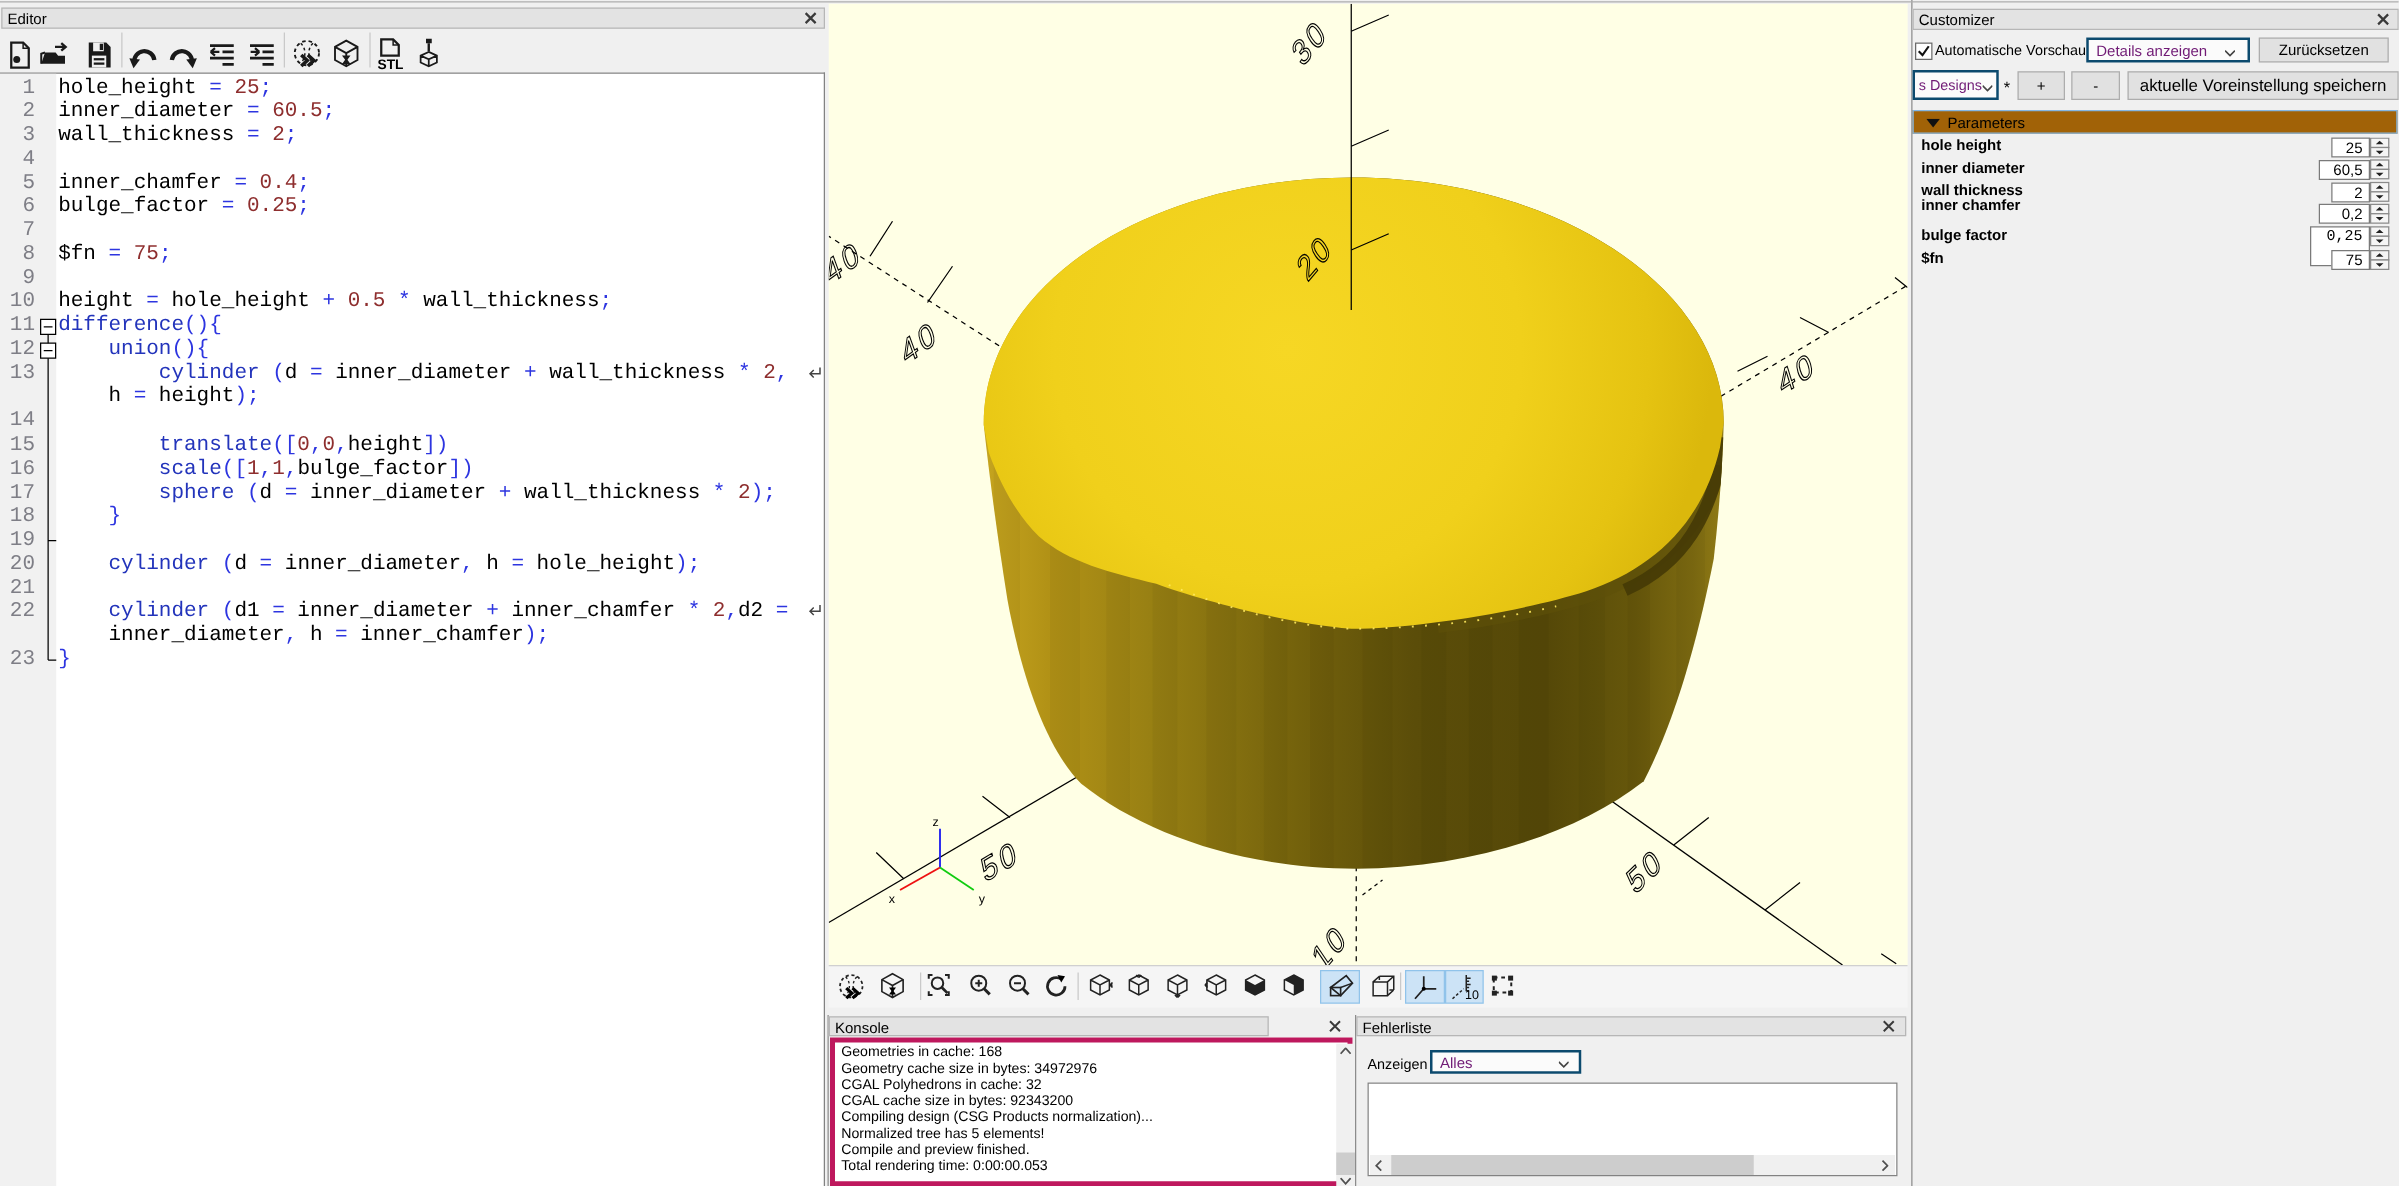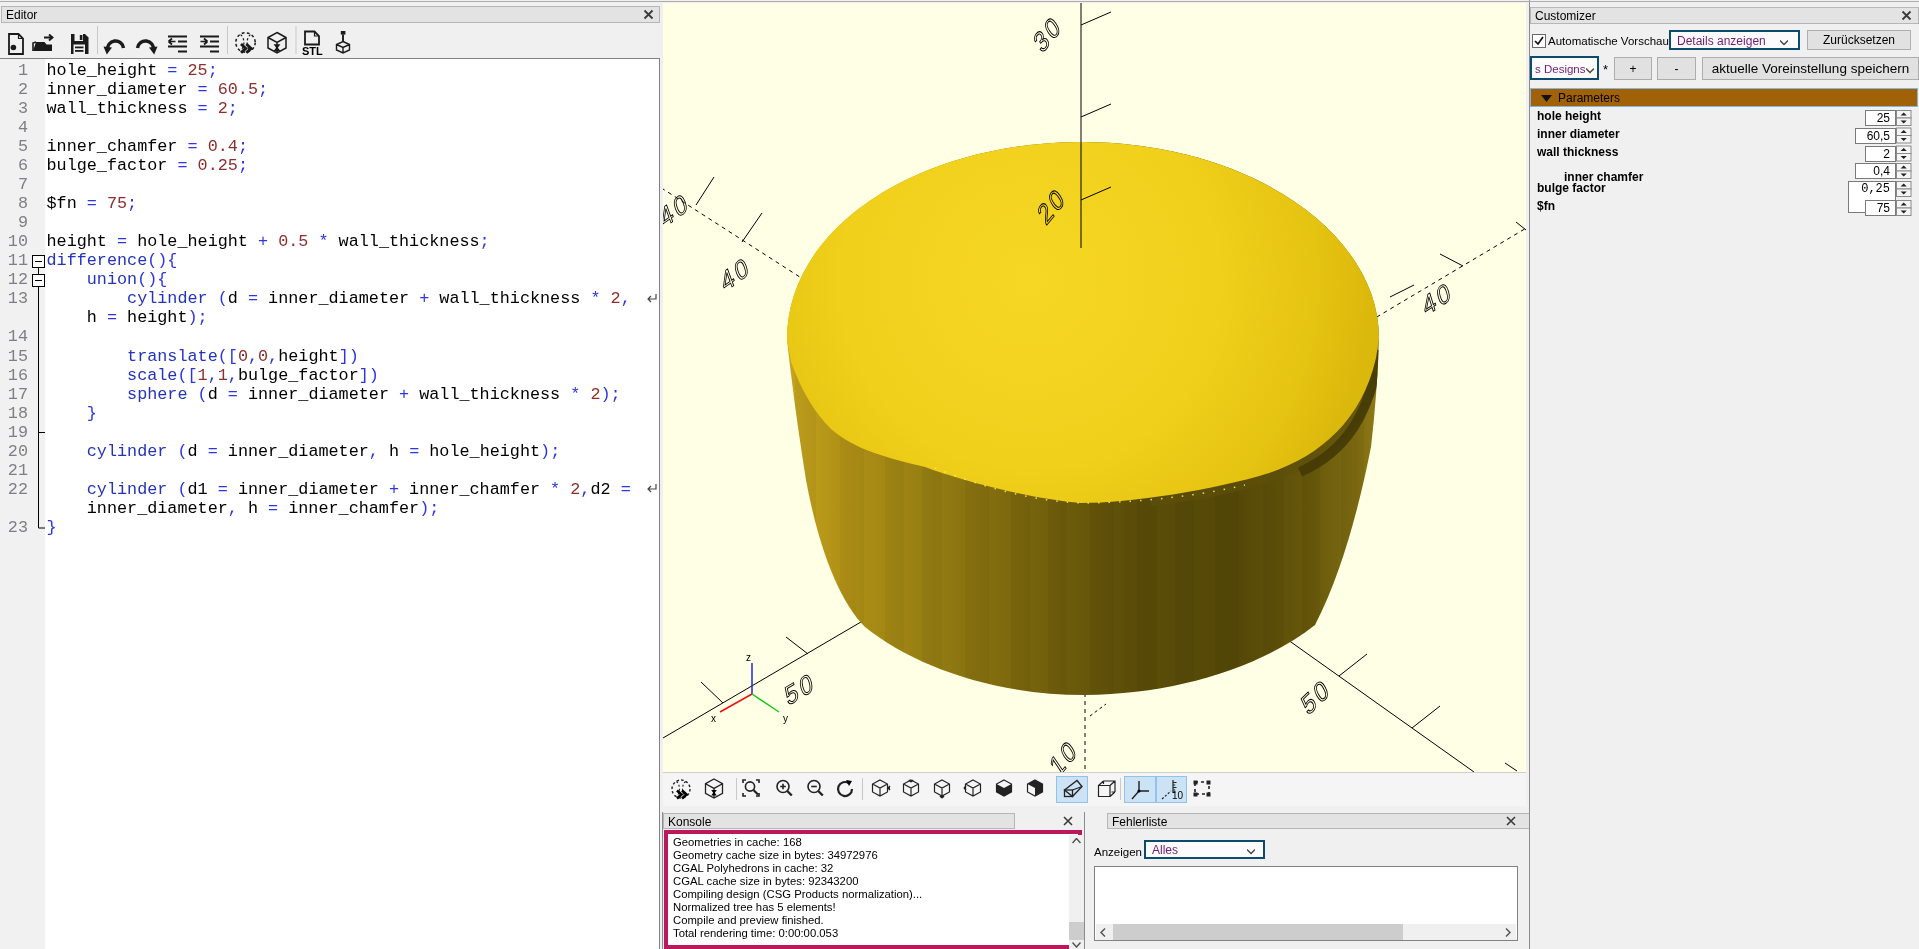--- a/index.html
+++ b/index.html
@@ -26,21 +26,21 @@
   #viewport{left:663px;top:3px;width:863px;height:769px;background:#ffffe5;}
   
   #vtoolbar{left:663px;top:772px;width:863px;height:34px;background:#f5f5f5;border-top:1px solid #d0d0d0;box-sizing:border-box;}
   
   #konsole{left:662px;top:812px;width:421px;height:137px;background:#f0f0f0;border-left:1px solid #8c8c8c;box-sizing:border-box;}
   #ko-title{left:663px;top:813px;width:352px;height:16px;padding-left:20px;}
   #ko-body{left:664px;top:830px;width:418px;height:119px;background:#ffffff;border:4px solid #be185d;box-sizing:border-box;}
   #ko-text{position:absolute;left:5px;top:2px;font-size:11.3px;line-height:13px;color:#000;white-space:pre;}
   
   #fehler{left:1084px;top:812px;width:442px;height:137px;background:#f0f0f0;border-left:1px solid #8c8c8c;box-sizing:border-box;}
-  #fe-title{left:1085px;top:813px;width:440px;height:16px;margin-left:22px;}
+  #fe-title{left:1085px;top:813px;width:440px;height:16px;}
   
   #customizer{left:1529px;top:0px;width:390px;height:949px;background:#f0f0f0;border-left:1px solid #8c8c8c;box-sizing:border-box;}
   #cu-title{left:1530px;top:7px;width:389px;height:17px;}
   .btn{position:absolute;background:#e1e1e1;border:1px solid #adadad;box-sizing:border-box;
        font-size:12px;text-align:center;color:#000;}
   .combo{position:absolute;background:#fbfbfb;border:2px solid #0c4a6e;box-sizing:border-box;
          font-size:12px;color:#701a75;}
   .chev{position:absolute;width:8px;height:8px;}
   .spinval{position:absolute;background:#fff;border:1px solid #7a7a7a;box-sizing:border-box;
            font-size:12px;text-align:right;}
@@ -495,28 +495,28 @@
 <div class="abs" style="left:1530px;top:88px;width:388px;height:19px;background:#a16207;border:1px solid #84b6e2;box-sizing:border-box;">
   <svg class="abs" style="left:10px;top:6px" width="12" height="8">
       <path d="M0,0 h11 l-5.5,7 z" fill="#111"></path>
     </svg>
   <span class="abs" style="left:27px;top:2px;font-size:12px;">Parameters</span>
 </div>
 
 <div class="plabel" style="top:109px;">hole height</div>
 <div class="plabel" style="top:127px;">inner diameter</div>
 <div class="plabel" style="top:145px;">wall thickness</div>
-<div class="plabel" style="top:170px;margin-left:27px;">inner chamfer</div>
+<div class="plabel" style="top:157px;">inner chamfer</div>
 <div class="plabel" style="top:181px;">bulge factor</div>
 <div class="plabel" style="top:199px;">$fn</div>
 
 <div class="spinval" style="left:1865px;top:110px;width:30.5px;height:16px;line-height:15px;padding-right:4.5px;">25</div>
 <div class="spinval" style="left:1854.5px;top:127.5px;width:41px;height:16px;line-height:15px;padding-right:4.5px;">60,5</div>
 <div class="spinval" style="left:1865px;top:145.5px;width:30.5px;height:16px;line-height:15px;padding-right:4.5px;">2</div>
-<div class="spinval" style="left:1854.5px;top:163px;width:41px;height:16px;line-height:15px;padding-right:4.5px;">0,4</div>
+<div class="spinval" style="left:1854.5px;top:163px;width:41px;height:16px;line-height:15px;padding-right:4.5px;">0,2</div>
 <div class="spinval" style="left:1848px;top:181px;width:47.5px;height:32px;line-height:15px;padding-right:4.5px;font-family:Liberation Mono, monospace;">0,25</div>
 <div class="spinval" style="left:1865px;top:200px;width:30.5px;height:16px;line-height:15px;padding-right:4.5px;">75</div>
 
 <svg class="abs" style="left:1895.5px;top:110px" width="16" height="108" viewBox="0 0 16 108">
   <g id="spins">
     <g transform="translate(0,0)">
         <rect x="0.5" y="0.5" width="14.5" height="7.5" fill="#f5f5f5" stroke="#8a8a8a"></rect>
         <rect x="0.5" y="8" width="14.5" height="7.5" fill="#f5f5f5" stroke="#8a8a8a"></rect>
         <path d="M4.6,5.4 L7.7,2.6 L10.8,5.4 z M4.6,10.6 L10.8,10.6 L7.7,13.4 z" fill="#222"></path>
       </g>

